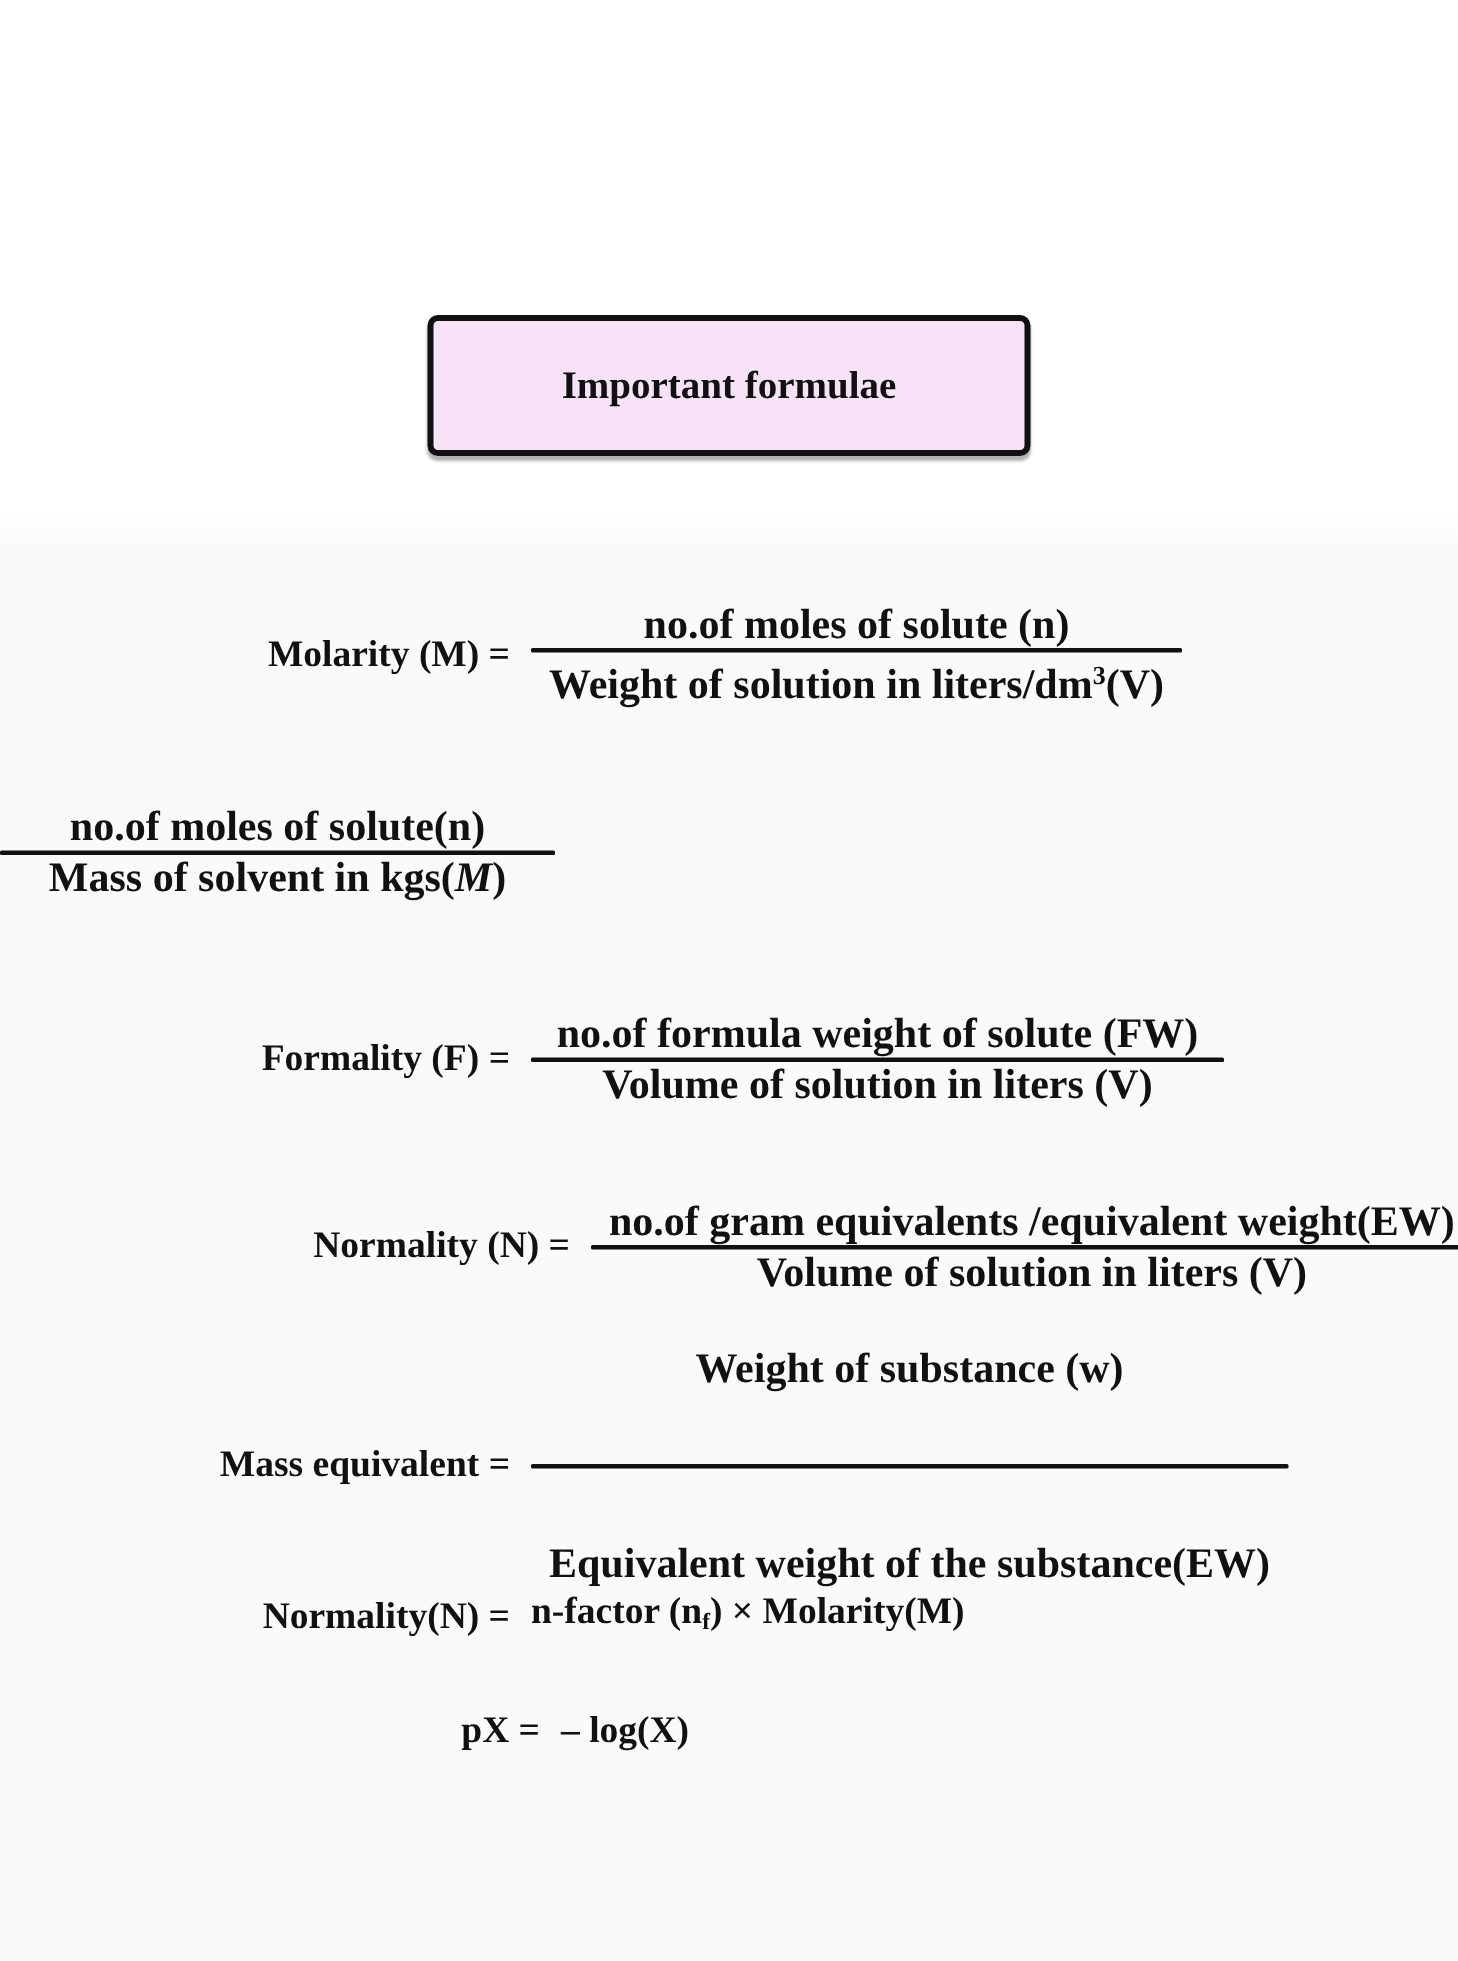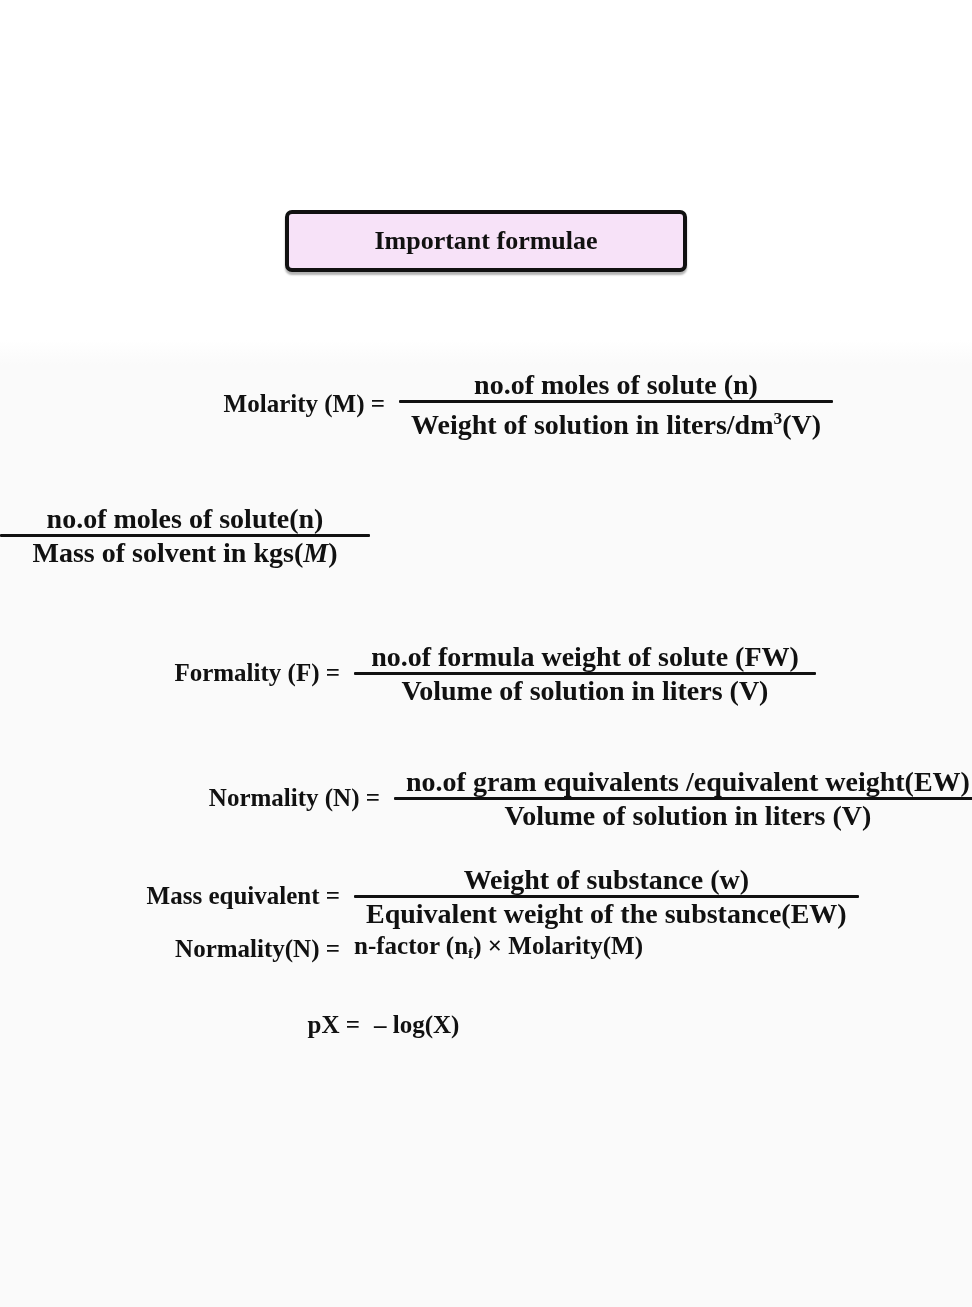--- a/index.html
+++ b/index.html
@@ -8,21 +8,21 @@
     width: 972px; height: 1307px;
     font-family: "Liberation Serif", "DejaVu Serif", serif;
     color: #111111;
     background: linear-gradient(180deg, #ffffff 0px, #ffffff 340px, #fafafa 365px, #fafafa 100%);
     overflow: hidden;
   }
   .page { position: relative; width: 972px; height: 1307px; }
 
   .title-wrap { padding-top: 210px; display: flex; justify-content: center; }
   .title-box {
-    width: 402px; height: 62px;
+    width: 402px; height: 94px;
     background: #f7e2f8;
     border: 4px solid #111111;
     border-radius: 7px;
     box-shadow: 0 3px 2px rgba(0,0,0,0.30);
     display: flex; align-items: center; justify-content: center;
     font-size: 26px; font-weight: bold;
   }
 
   .formulas { margin-top: 0; }
   .row {
@@ -46,23 +46,23 @@
     padding: 0 12px;
     white-space: nowrap;
   }
   .bar { align-self: stretch; height: 3px; background: #111111; border-radius: 1px; }
 
   .f1 { min-width: 400px; }
   .f2 { min-width: 370px; }
   .f3 { min-width: 462px; }
   .f4 { min-width: 582px; }
   .f5 { min-width: 400px; }
-  .f6 { min-width: 492px; }
+  .f6 { min-width: 492px; gap: 48px; }
 
-  .row-1 { margin-top: 97px; margin-left: 45px; }
+  .row-1 { margin-top: 97px; }
   .row-2 { margin-top: 63px; }
   .row-3 { margin-top: 73px; }
   .row-4 { margin-top: 60px; margin-left: 40px; }
   .row-5 { margin-top: 47px; }
   .row-6 { margin-top: 33px; }
   .row-7 { }
   .row-8 { margin-top: 39px; margin-left: 20px; }
 
   .rhs {
     justify-self: start;

